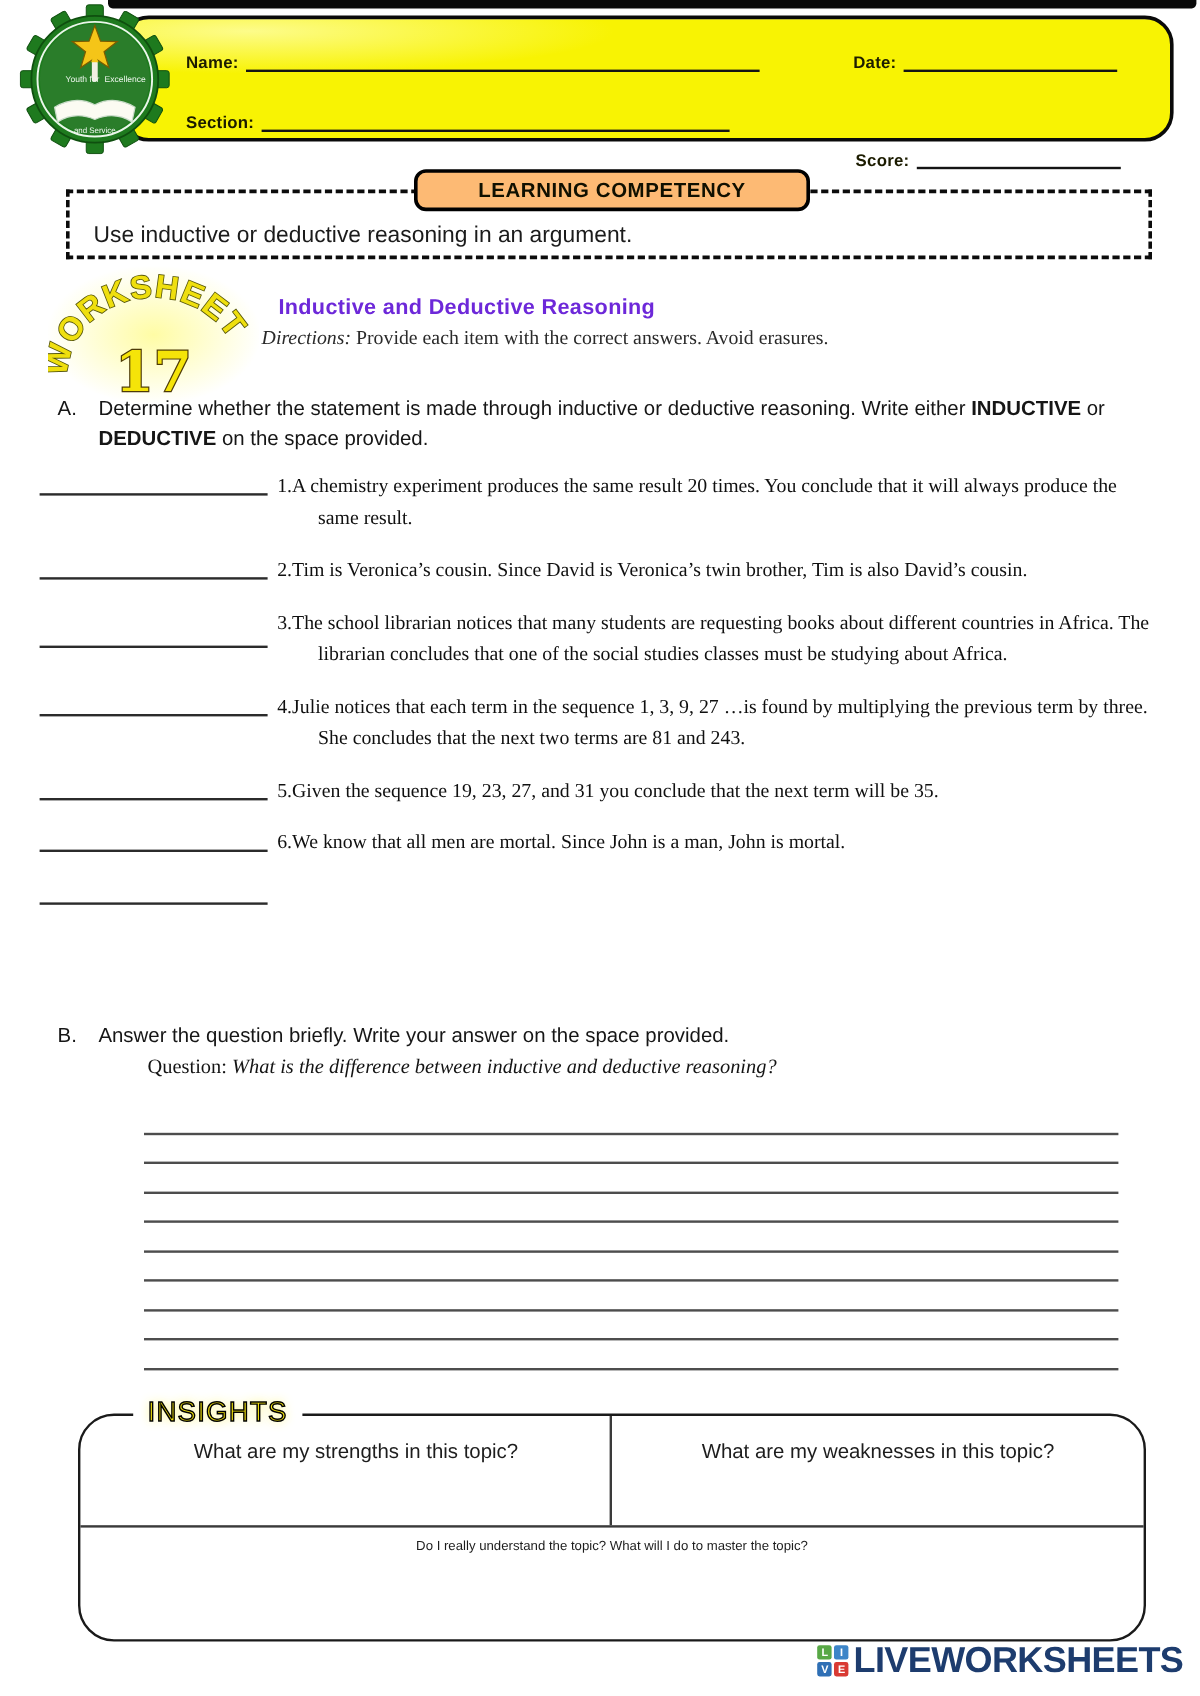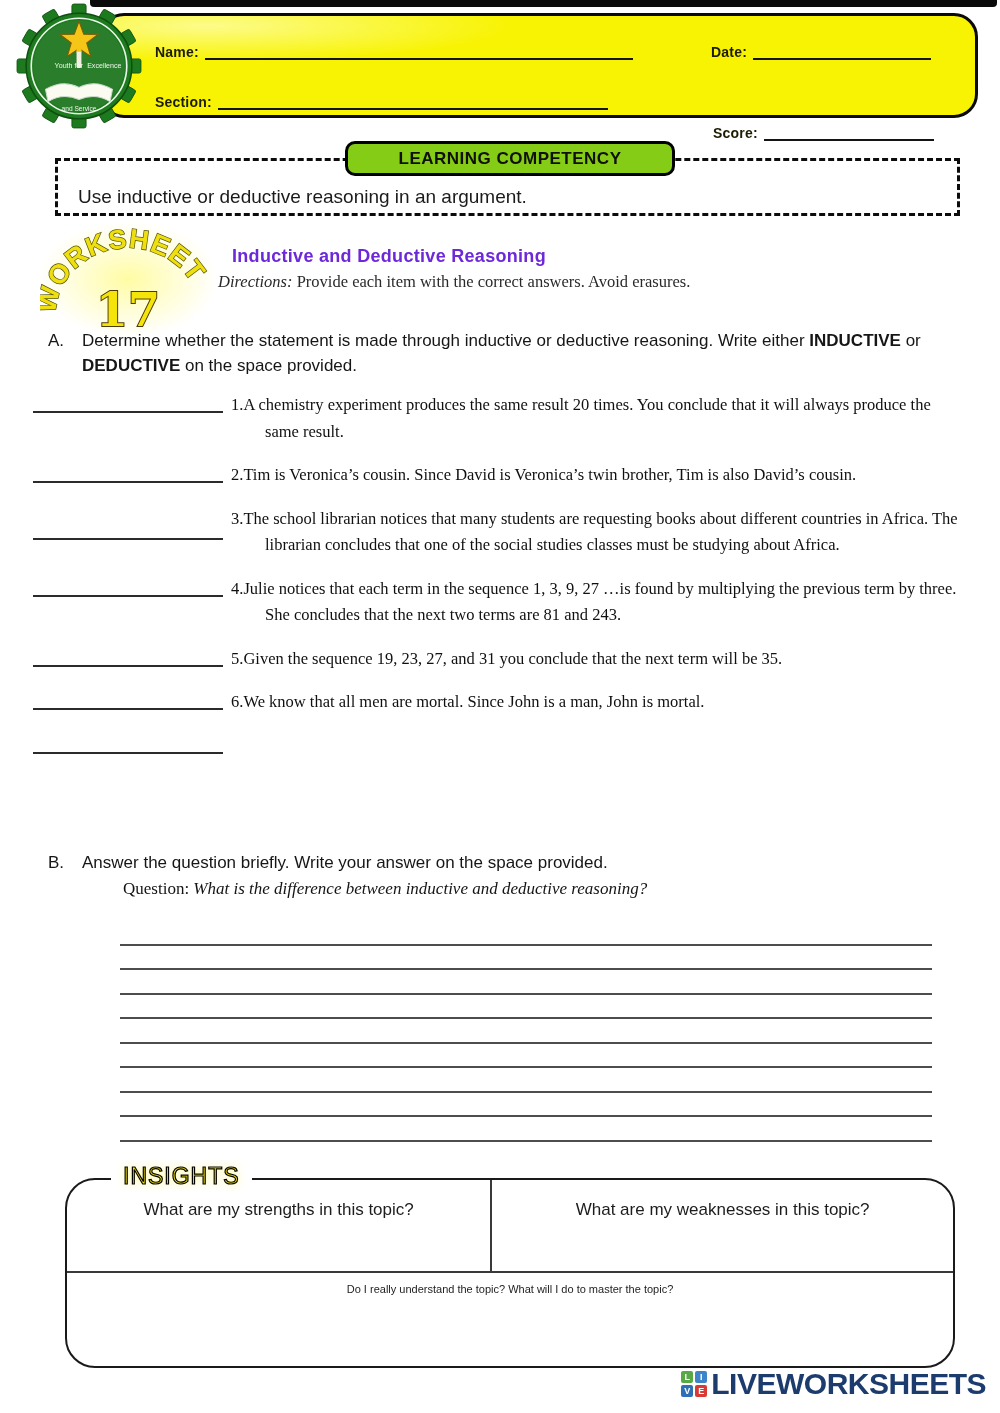--- a/index.html
+++ b/index.html
@@ -18,21 +18,21 @@
   .fr-date    { left: 608px; top: 22px; }
   .fr-section { left: 52px;  top: 72px; }
   .fr-score   { left: 610px; top: 72px; margin-top: 31px; }
   .line-name    { width: 428px; }
   .line-date    { width: 178px; }
   .line-section { width: 390px; }
   .line-score   { width: 170px; }
   .school-logo { position: absolute; left: 16px; top: 3px; width: 126px; height: 126px; }
 
   
-  .lc-box { position: absolute; left: 345px; top: 141px; width: 330px; height: 35px; background: #84cc16;
+  .lc-box { position: absolute; left: 345px; top: 141px; width: 330px; height: 35px; background: #fdba74;
     border: 3px solid #000; border-radius: 10px; z-index: 3; display: flex; align-items: center; justify-content: center;
     font-weight: 800; font-size: 17px; letter-spacing: .5px; color: #101000; }
   .dashed-box { position: absolute; left: 55px; top: 158px; width: 905px; height: 58px; border: 3.5px dashed #0c0c0c; }
   .comp-text { position: absolute; left: 20px; top: 25px; font-size: 19px; color: #1b1b1b; }
 
   
   .badge-wrap { position: absolute; left: 40px; top: 222px; width: 176px; height: 114px;
     background: radial-gradient(ellipse at center, rgba(255,252,160,.95) 0%, rgba(255,252,160,0) 72%); }
   .lesson-title { position: absolute; left: 232px; top: 246px; font-size: 18px; font-weight: 800; color: #6d28d9; letter-spacing: .3px; }
   .directions-line { position: absolute; left: 218px; top: 272px; font-family: "Liberation Serif", serif; font-size: 16.5px; color: #2a2a2a; width: 720px; }
@@ -60,21 +60,21 @@
   .ans-line { height: 24.5px; border-bottom: 2px solid #4d4d4d; }
 
   
   .insights-box { position: absolute; left: 65px; top: 1178px; width: 890px; height: 190px;
     border: 2.5px solid #1a1a1a; border-radius: 30px; }
   .insights-label { position: absolute; top: -17px; left: 44px; background: #ffffff; padding: 0 12px;
     font-size: 23px; font-weight: 400; letter-spacing: 1px; color: #f2e20c;
     -webkit-text-stroke: 1.2px #000; text-shadow: 0 0 8px rgba(255,244,80,.9); }
   .insights-top { display: flex; height: 93px; border-bottom: 2px solid #3a3a3a; }
   .insights-col { text-align: center; padding-top: 20px; font-size: 17px; color: #1d1d1d; }
-  .col-left { flex: 0 0 48%; border-right: 2px solid #3a3a3a; }
+  .col-left { flex: 0 0 48%; border-right: 2px solid #3a3a3a; margin-left: 18px; }
   .col-right { flex: 1; }
   .insights-bottom { text-align: center; padding-top: 10px; font-size: 11px; color: #1d1d1d; }
 
   
   .footer-brand { position: absolute; top: 1367px; right: 14px; display: flex; align-items: center; }
   .brand-grid { display: grid; grid-template-columns: 12px 12px; grid-template-rows: 12px 12px; gap: 2px; margin-right: 4px; }
   .brand-cell { display: flex; align-items: center; justify-content: center; color: #fff; font-size: 9px; font-weight: bold; border-radius: 2px; }
   .cell-l { background: #58a846; }
   .cell-i { background: #3d85c8; }
   .cell-v { background: #2f6fb5; }

